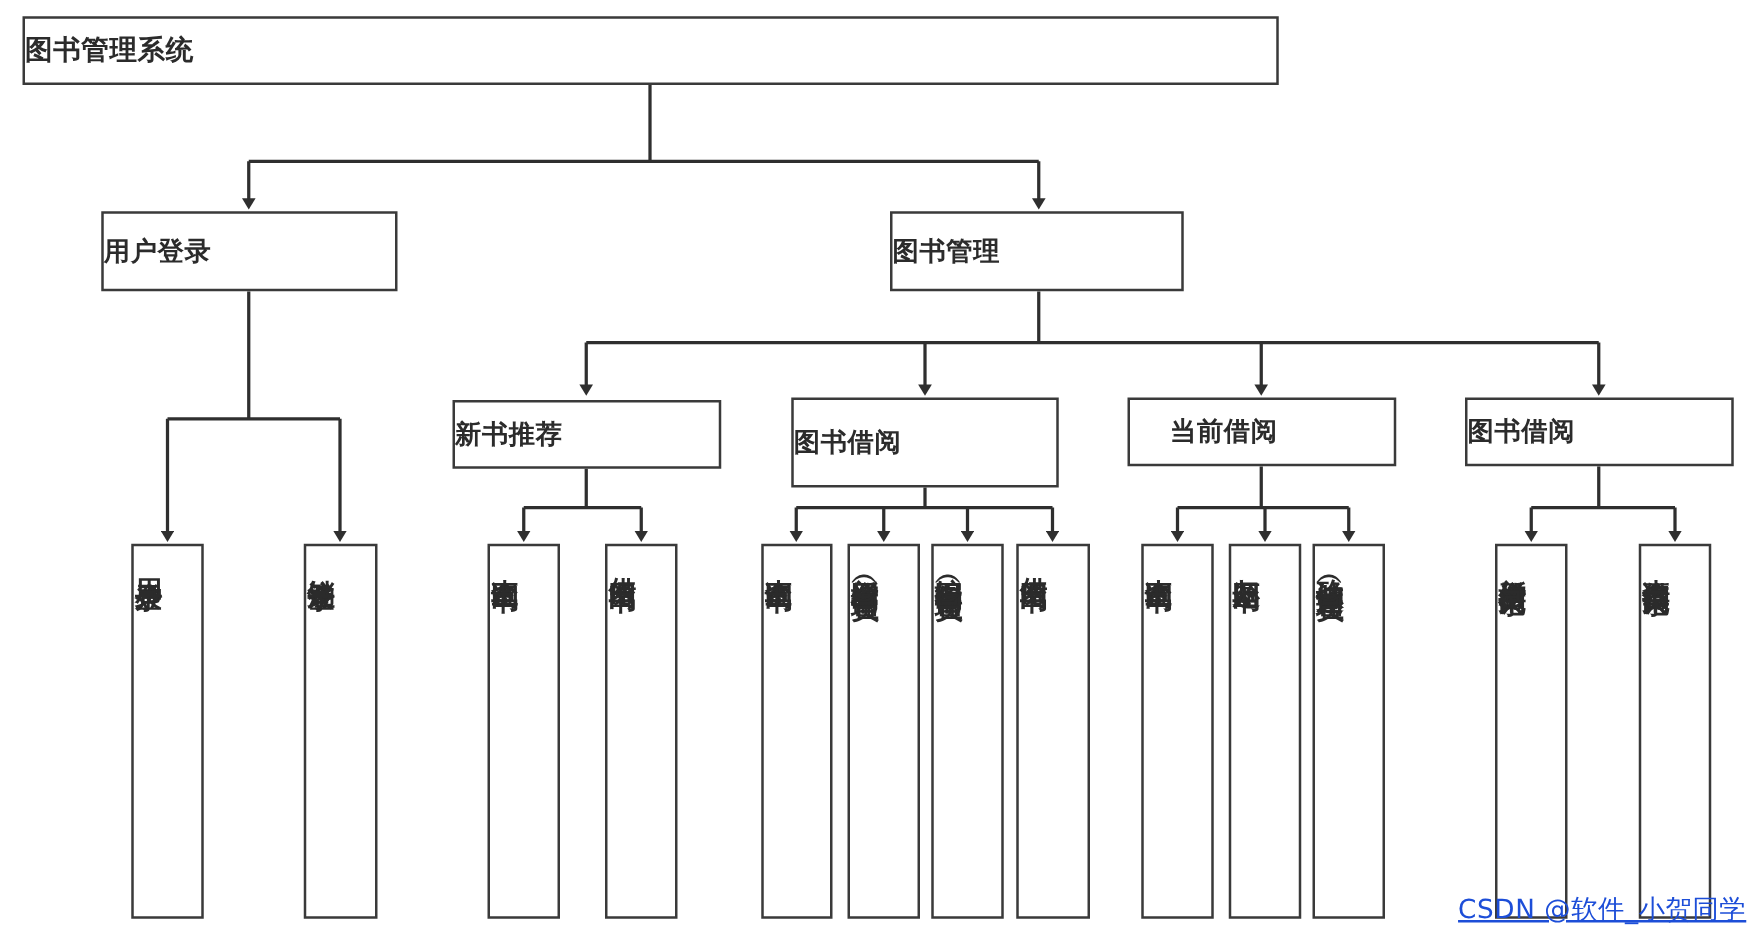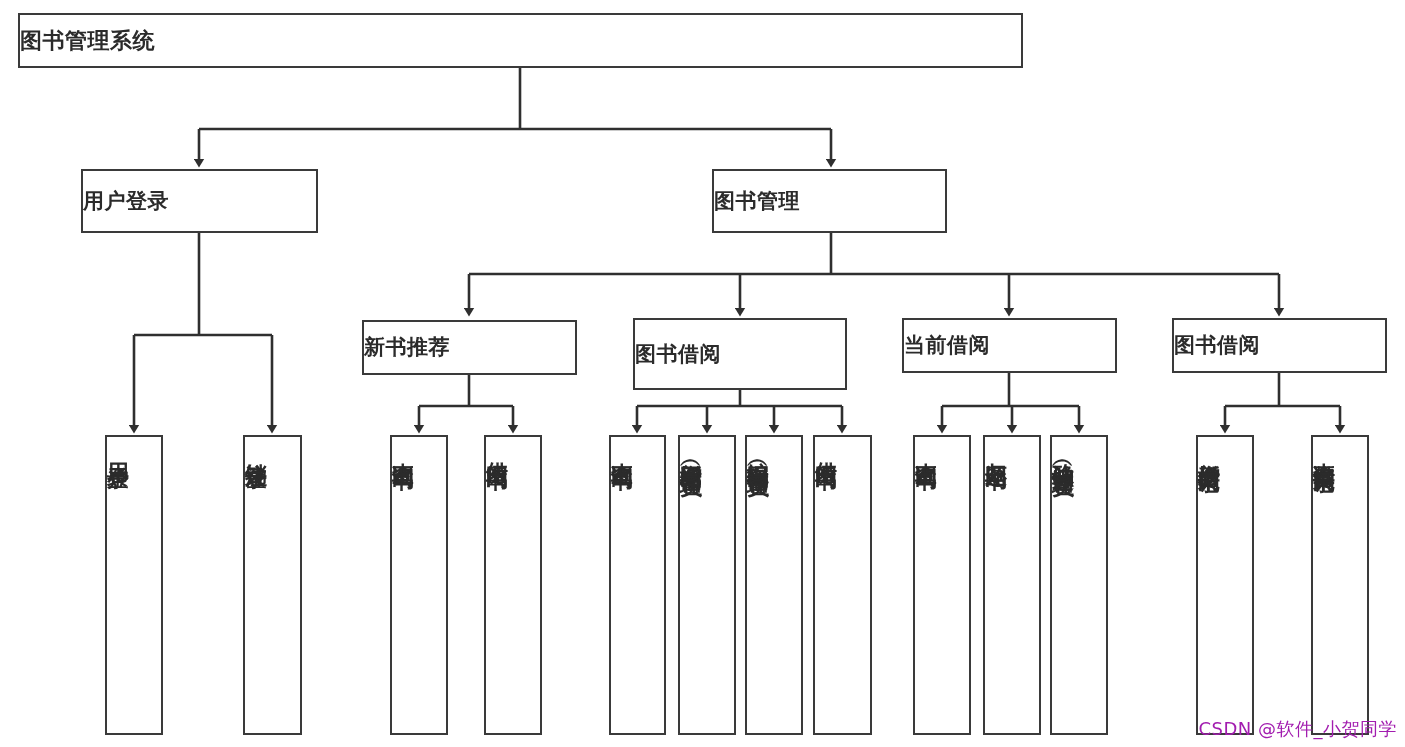--- a/index.html
+++ b/index.html
@@ -57,24 +57,25 @@
     letter-spacing: 2px;
     white-space: nowrap;
   }
   #root-node .label {
     font-size: 22px;
   }
   .watermark {
     position: absolute;
     right: 8px;
     bottom: 6px;
-    font-size: 18px;
-    color: #a21caf;
+    font-size: 21px;
+    color: #1d4ed8;
     white-space: nowrap;
     letter-spacing: 0.5px;
+    text-decoration: underline;
   }
 </style>
 </head>
 <body>
 
 <div id="canvas">
 
   <svg class="edges" viewBox="0 0 1405 747">
     <defs>
       <marker id="arrow" markerWidth="10" markerHeight="11" refX="1.5" refY="5.5" orient="auto" markerUnits="userSpaceOnUse">
@@ -135,21 +136,21 @@
   <div class="node horizontal" id="n-l2-1" style="left: 712px; top: 169px; width: 235px; height: 64px;">
     <span class="label">图书管理</span>
   </div>
 
   <div class="node horizontal" id="n-l3-0" style="left: 362px; top: 320px; width: 215px; height: 55px;">
     <span class="label">新书推荐</span>
   </div>
   <div class="node horizontal" id="n-l3-1" style="left: 633px; top: 318px; width: 214px; height: 72px;">
     <span class="label">图书借阅</span>
   </div>
-  <div class="node horizontal" id="n-l3-2" style="left: 902px; top: 318px; width: 215px; height: 55px;">
+  <div class="node horizontal" id="n-l3-2" style="left: 902px; top: 318px; width: 215px; height: 55px; padding-left: 32px;">
     <span class="label">当前借阅</span>
   </div>
   <div class="node horizontal" id="n-l3-3" style="left: 1172px; top: 318px; width: 215px; height: 55px;">
     <span class="label">图书借阅</span>
   </div>
 
   <div class="node vertical" id="n-leaf-0" style="left: 105px; top: 435px; width: 58px; height: 300px;">
     <span class="label">用户登录</span>
   </div>
   <div class="node vertical" id="n-leaf-1" style="left: 243px; top: 435px; width: 59px; height: 300px;">

